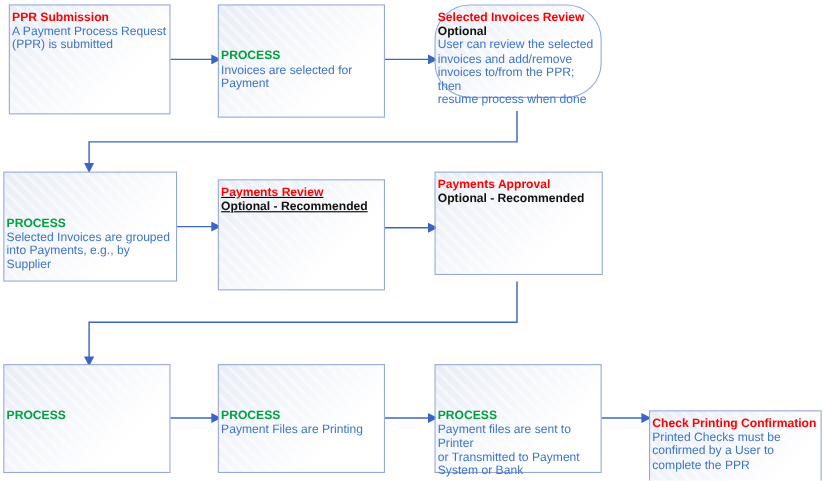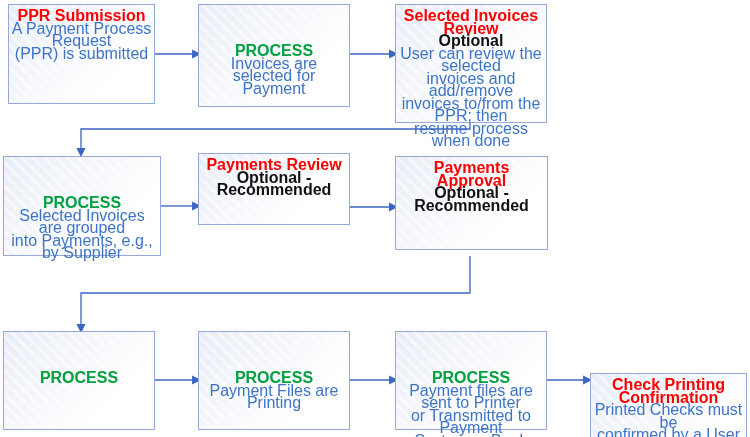--- a/index.html
+++ b/index.html
@@ -9,22 +9,22 @@
   }
   .connectors { position:absolute; left:0; top:0; width:750px; height:437px; }
   .conn { fill:none; stroke:var(--arrow_blue,#3c64c4); stroke-width:1.3; }
   .arrowhead-shape { fill:var(--arrow_blue,#3c64c4); }
   .box {
     position:absolute; box-sizing:border-box;
     border:1px solid var(--box_border,#95a8db);
     background:
       repeating-linear-gradient(45deg, rgba(255,255,255,0.45) 0 3px, rgba(255,255,255,0) 3px 8px),
       linear-gradient(135deg, var(--box_fill_tint,#e8edf6) 0%, #f4f6fb 38%, #ffffff 72%);
-    text-align:center; padding:5px 2px 0 2px;
-    font-size:16px; line-height:12.5px;
+    text-align:left; padding:5px 2px 0 2px;
+    font-size:11px; line-height:12.5px;
   }
   .title { font-weight:bold; }
   .t-red { color:var(--title_red,#ff0000); }
   .t-green { color:var(--title_green,#00a03e);margin-top:35px; }
   .subtitle { font-weight:bold; color:var(--subtitle_black,#111111); }
   .subtitle:empty { display:none; }
   .body-text { color:var(--body_blue,#3d74c8); white-space:pre-line; }
 </style>
 </head>
 <body>
@@ -55,37 +55,37 @@
 (PPR) is submitted</div>
   </div>
 
   <div class="box" style="left:198px; top:4px; width:152px; height:103px;">
     <div class="title t-green">PROCESS</div>
 
     <div class="body-text">Invoices are selected for
 Payment</div>
   </div>
 
-  <div class="box" style="left:395px; top:4px; width:152px; height:119px;">
+  <div class="box" style="left:395px; top:4px; width:152px; height:85px;border-radius:32px;">
     <div class="title t-red">Selected Invoices Review</div>
     <div class="subtitle">Optional</div>
     <div class="body-text">User can review the selected
 invoices and add/remove
 invoices to/from the PPR; then
 resume process when done</div>
   </div>
 
   <div class="box" style="left:3px; top:156px; width:158px; height:100px;">
     <div class="title t-green">PROCESS</div>
 
     <div class="body-text">Selected Invoices are grouped
 into Payments, e.g., by Supplier</div>
   </div>
 
-  <div class="box" style="left:198px; top:153px; width:152px; height:72px;">
+  <div class="box" style="left:198px; top:163px; width:152px; height:101px;text-decoration:underline;">
     <div class="title t-red">Payments Review</div>
     <div class="subtitle">Optional - Recommended</div>
   </div>
 
   <div class="box" style="left:395px; top:156px; width:153px; height:94px;">
     <div class="title t-red">Payments Approval</div>
     <div class="subtitle">Optional - Recommended</div>
   </div>
 
   <div class="box" style="left:3px; top:331px; width:152px; height:99px;">

